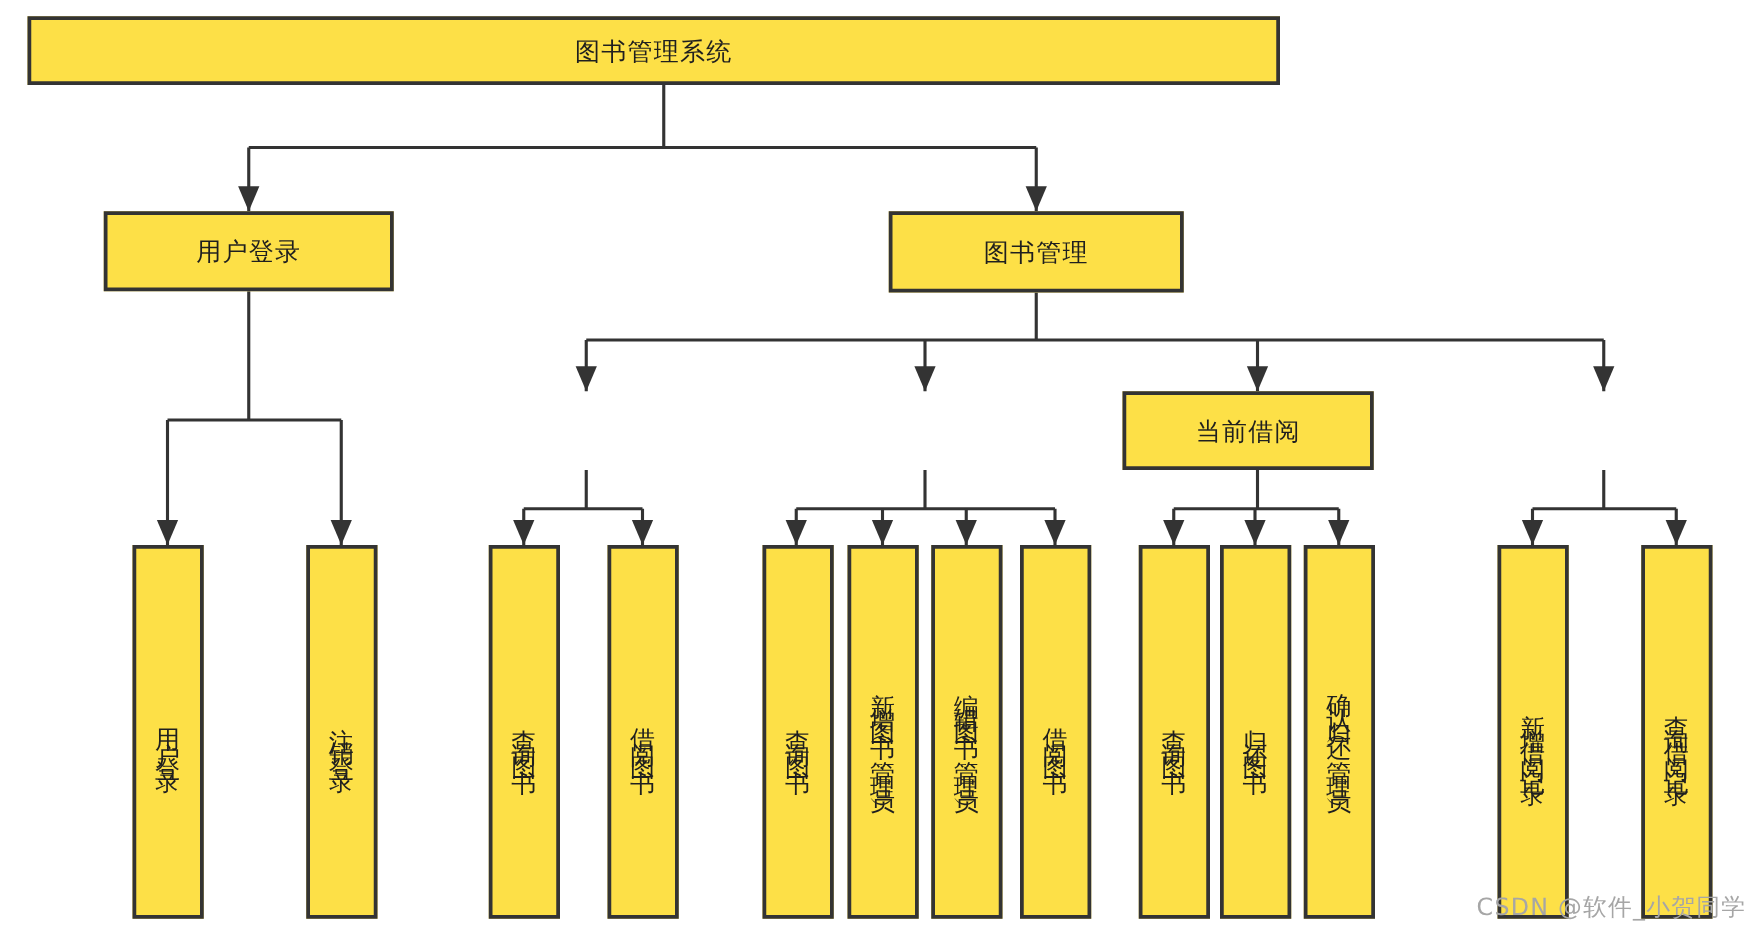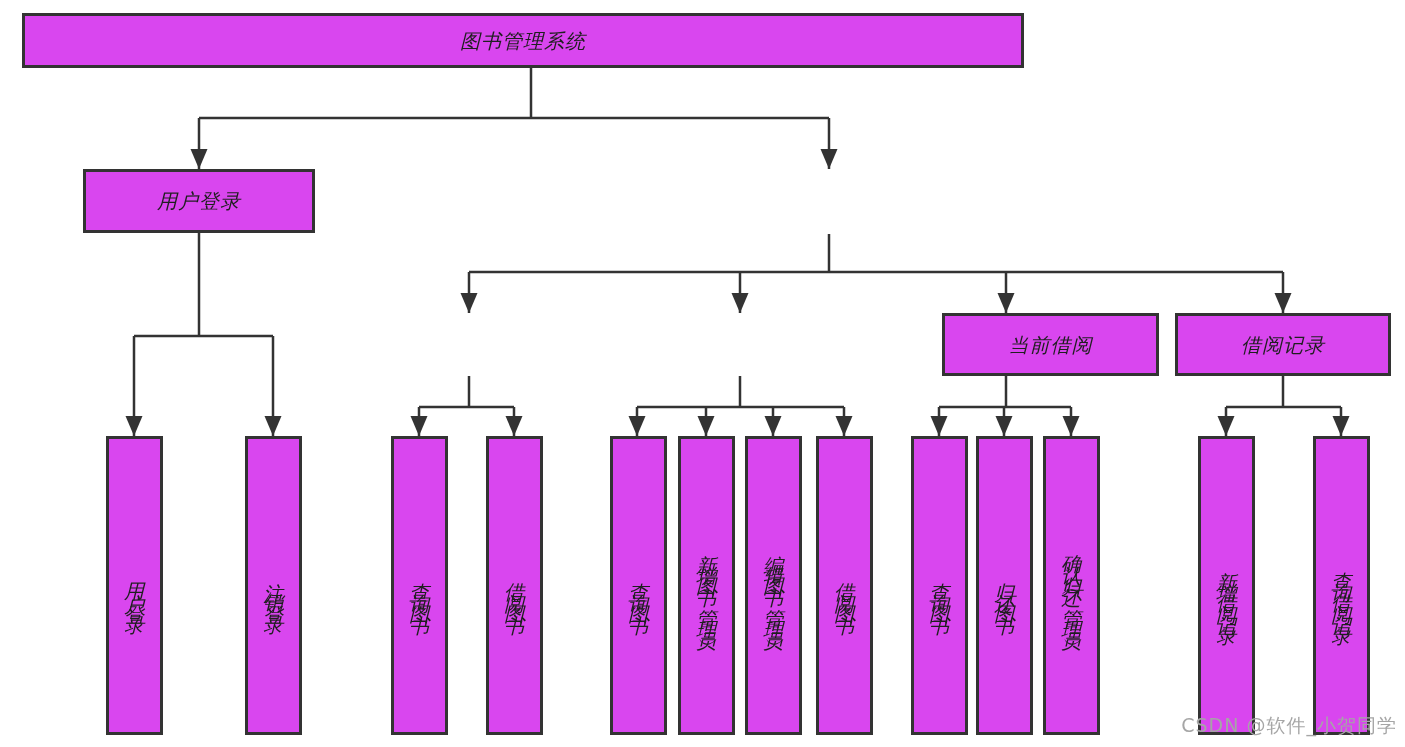--- a/index.html
+++ b/index.html
@@ -19,27 +19,26 @@
     position: absolute;
     left: 0;
     top: 0;
     width: 1405px;
     height: 747px;
   }
   .node {
     position: absolute;
     box-sizing: border-box;
     border: 3px solid #333333;
-    background: #d946ef;
+    background: #fde047;
     color: #1f1f1f;
     display: flex;
     align-items: center;
     justify-content: center;
     text-align: center;
-    font-style: italic;
   }
   .h-node {
     font-size: 20px;
     letter-spacing: 1px;
     line-height: 1;
   }
   .v-node {
     writing-mode: vertical-lr;
     text-orientation: mixed;
     font-size: 20px;
@@ -113,26 +112,26 @@
     </g>
   </svg>
 
   <div class="node h-node" style="left:22px; top:13px; width:1002px; height:55px;">
     <span>图书管理系统</span>
   </div>
 
   <div class="node h-node" style="left:83px; top:169px; width:232px; height:64px;">
     <span>用户登录</span>
   </div>
+  <div class="node h-node" style="left:711px; top:169px; width:236px; height:65px;">
+    <span>图书管理</span>
+  </div>
 
-  <div class="node h-node" style="left:898px; top:313px; width:217px; height:63px;margin-left:44px;">
+  <div class="node h-node" style="left:898px; top:313px; width:201px; height:63px;">
     <span>当前借阅</span>
-  </div>
-  <div class="node h-node" style="left:1175px; top:313px; width:216px; height:63px;">
-    <span>借阅记录</span>
   </div>
 
   <div class="node v-node" style="left:106px; top:436px; width:57px; height:299px;">
     <span>用户登录</span>
   </div>
   <div class="node v-node" style="left:245px; top:436px; width:57px; height:299px;">
     <span>注销登录</span>
   </div>
 
   <div class="node v-node" style="left:391px; top:436px; width:57px; height:299px;">

